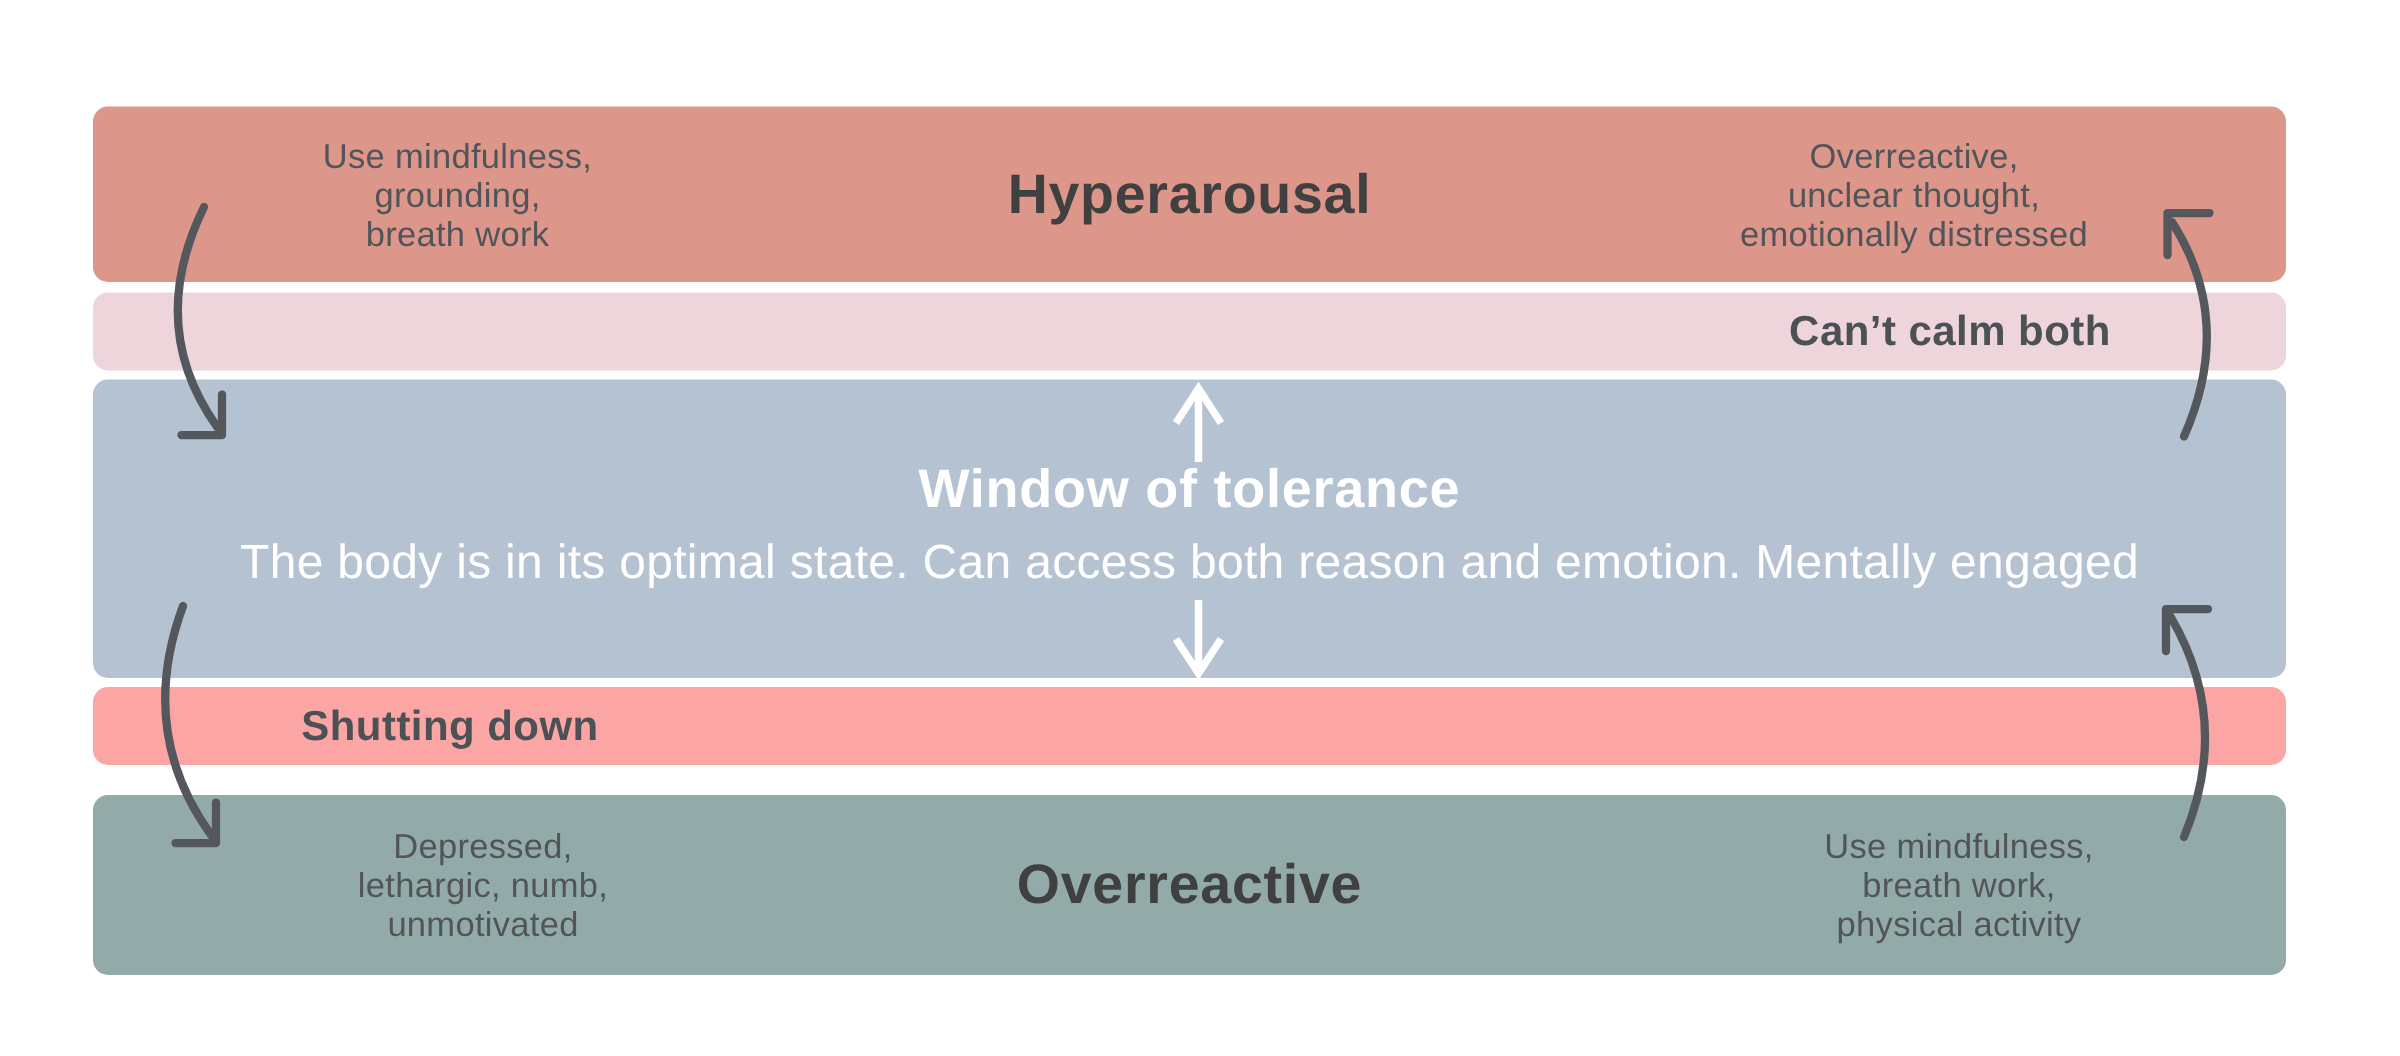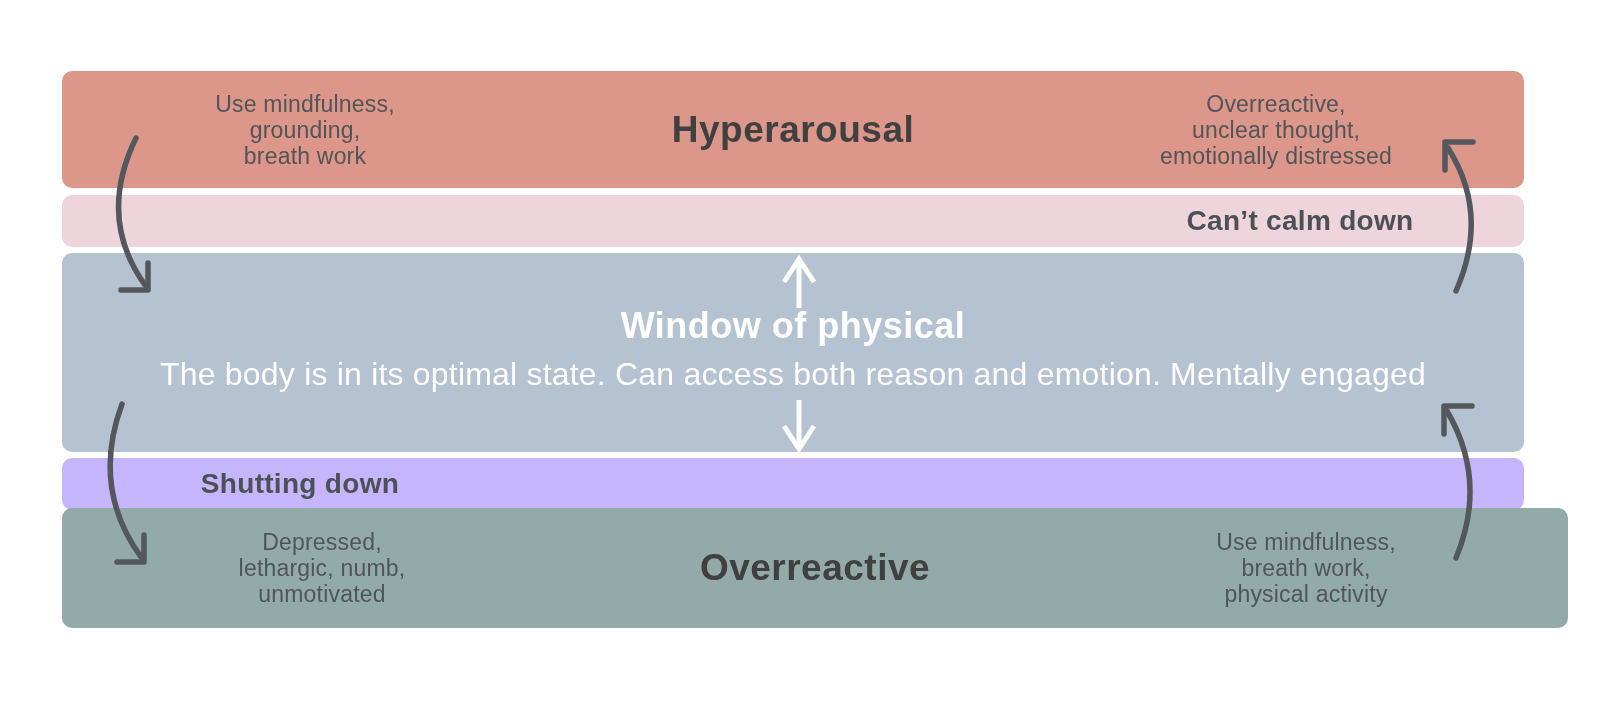--- a/index.html
+++ b/index.html
@@ -14,21 +14,21 @@
   .band {
     position: absolute;
     left: 62px;
     width: 1462px;
     border-radius: 10px;
   }
   .band-hyper   { top: 71px;  height: 117px; }
   .band-cant    { top: 195px; height: 52px;  }
   .band-window  { top: 253px; height: 199px; }
   .band-shut    { top: 458px; height: 52px;  }
-  .band-hypo    { top: 508px; height: 120px; padding-left: 44px; }
+  .band-hypo    { top: 530px; height: 120px; }
 
   .band-title {
     position: absolute;
     left: 0; right: 0;
     top: 50%;
     transform: translateY(-50%);
     text-align: center;
     color: #404040;
     font-size: 37px;
     font-weight: 700;
@@ -101,29 +101,29 @@
     <div class="note note-left-hyper">Use mindfulness,
 grounding,
 breath work</div>
     <div class="band-title">Hyperarousal</div>
     <div class="note note-right-hyper">Overreactive,
 unclear thought,
 emotionally distressed</div>
   </div>
 
   <div class="band band-cant" style="background-color: rgb(238, 212, 219);">
-    <div class="band-label label-cant">Can’t calm down</div>
+    <div class="band-label label-cant">Can’t calm both</div>
   </div>
 
   <div class="band band-window" style="background-color: rgb(181, 194, 209);">
-    <div class="window-title">Window of physical</div>
+    <div class="window-title">Window of tolerance</div>
     <div class="window-subtitle">The body is in its optimal state. Can access both reason and emotion. Mentally engaged</div>
   </div>
 
-  <div class="band band-shut" style="background-color: #c4b5fd;">
+  <div class="band band-shut" style="background-color: #fca5a5;">
     <div class="band-label label-shut">Shutting down</div>
   </div>
 
   <div class="band band-hypo" style="background-color: rgb(146, 171, 169);">
     <div class="note note-left-hypo">Depressed,
 lethargic, numb,
 unmotivated</div>
     <div class="band-title">Overreactive</div>
     <div class="note note-right-hypo">Use mindfulness,
 breath work,

